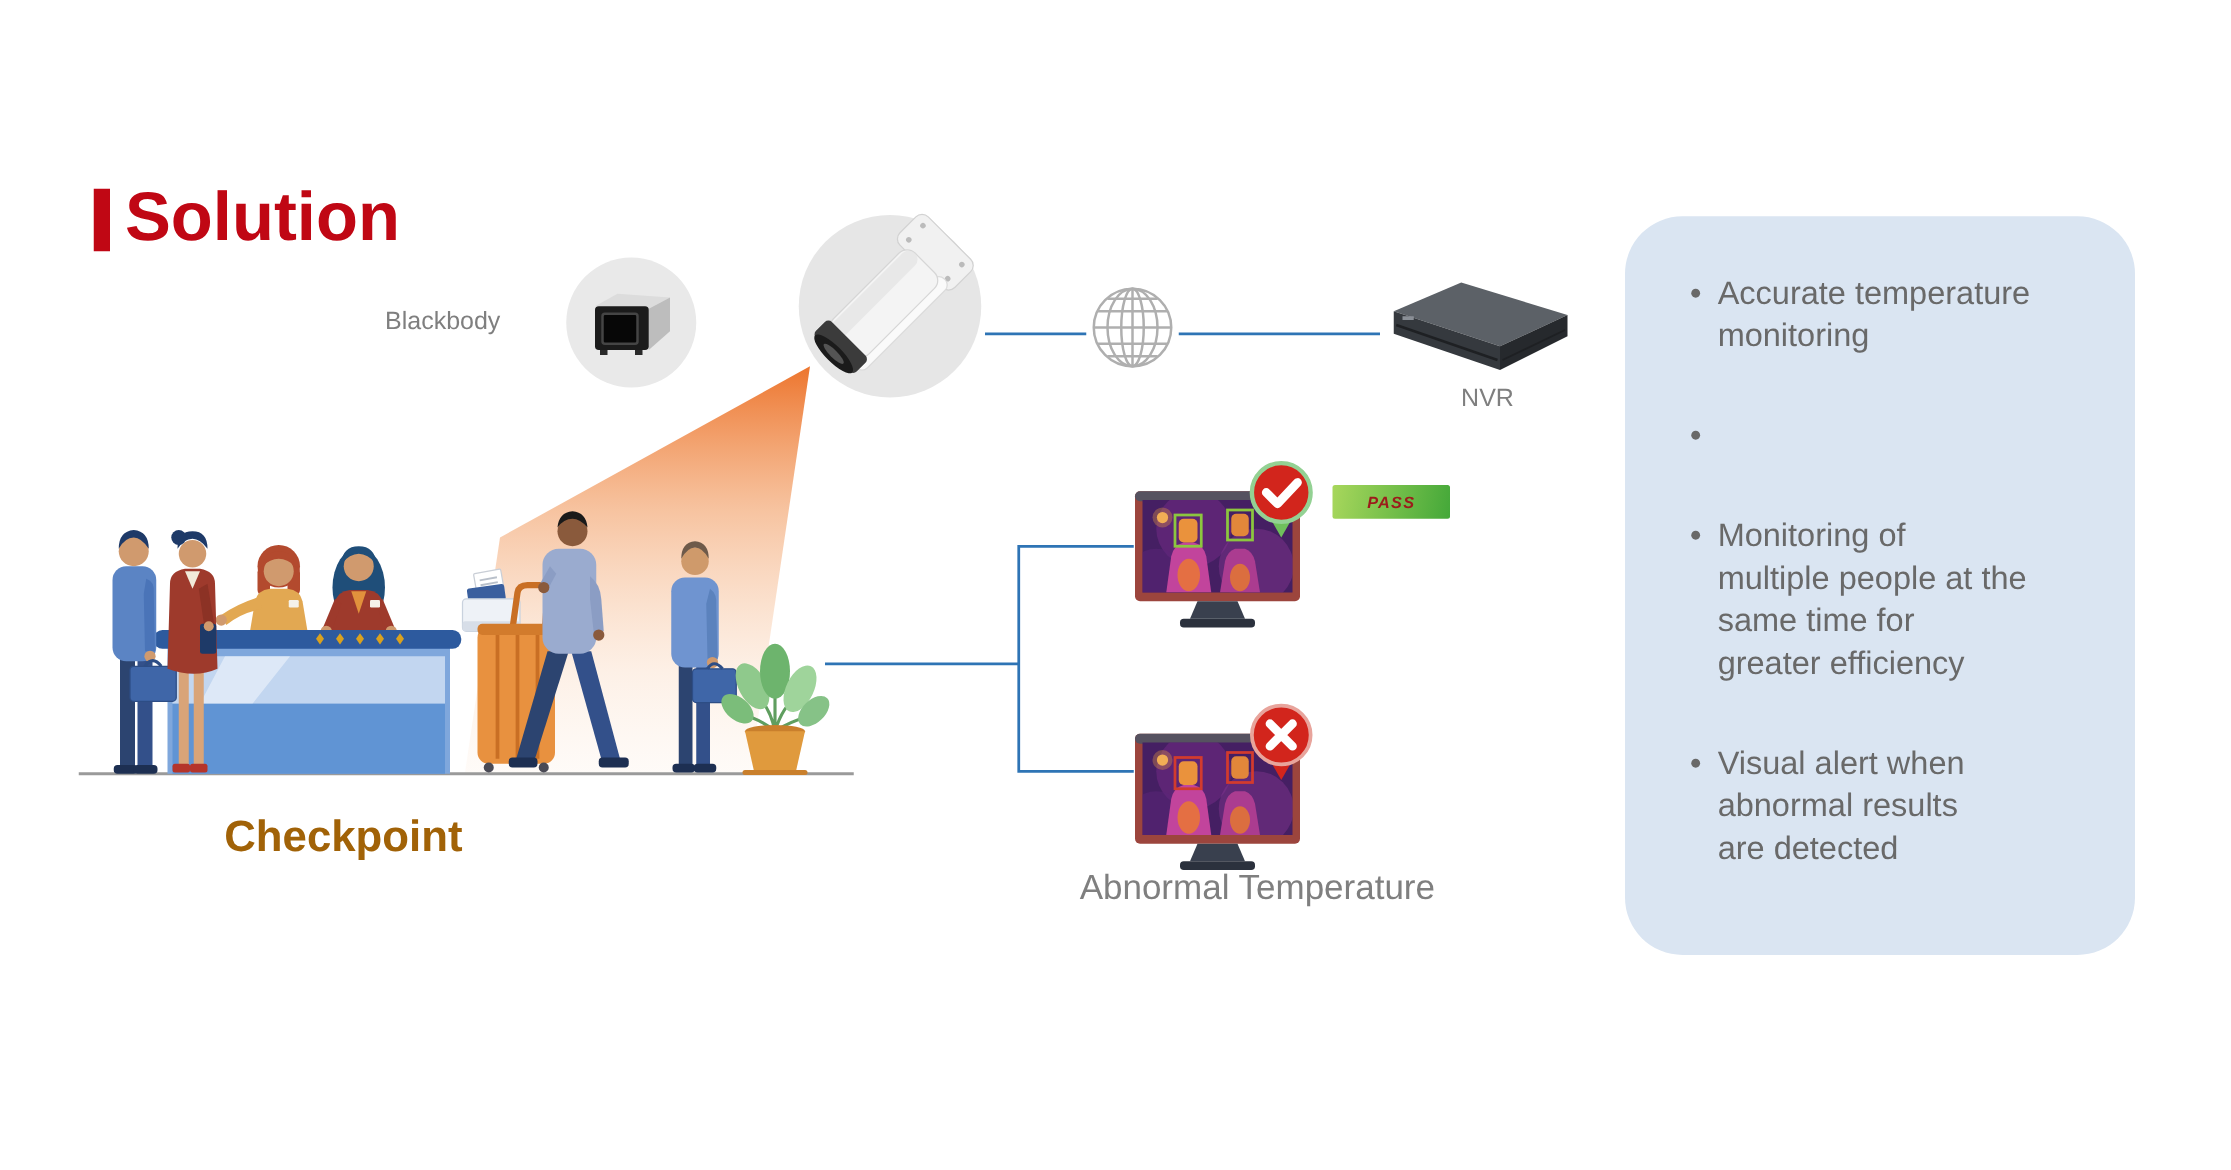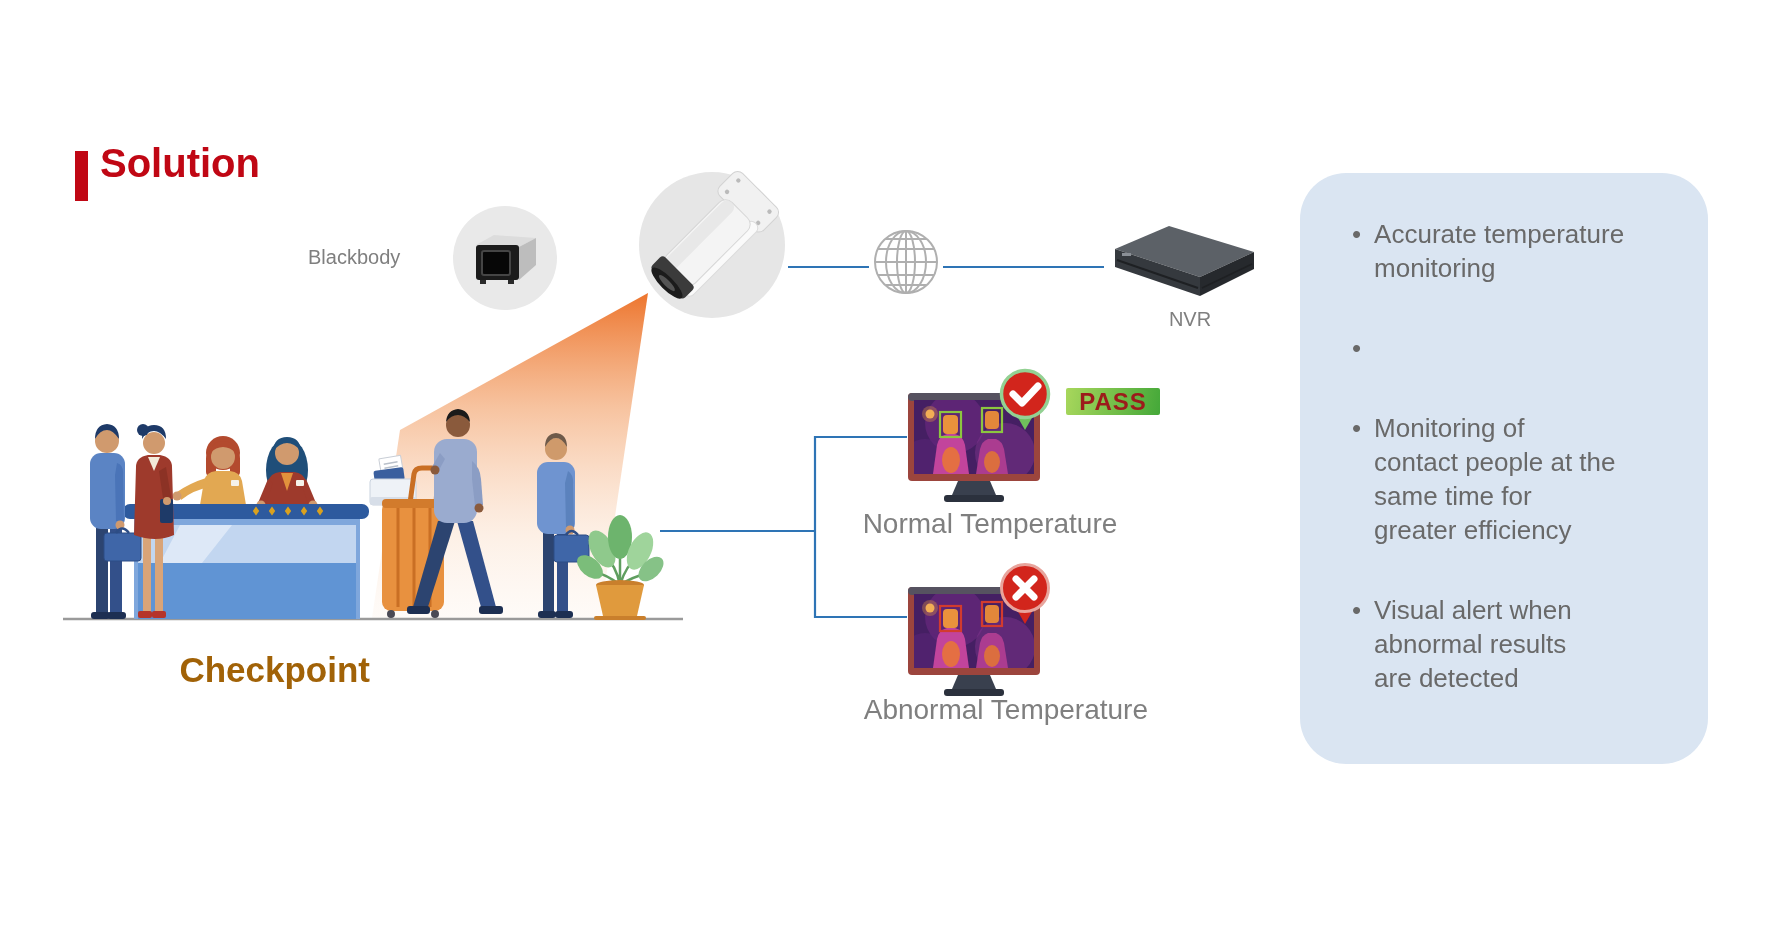--- a/index.html
+++ b/index.html
@@ -1,20 +1,20 @@
 <!DOCTYPE html>
 <html><head>
 <meta charset="utf-8">
 <style>
   html,body{margin:0;padding:0;background:#ffffff;font-family:"Liberation Sans",sans-serif;}
   #canvas{position:relative;width:1785px;height:936px;background:#ffffff;overflow:hidden;}
   .abs{position:absolute;}
   
   #title-bar{left:75px;top:151px;width:13px;height:50px;background:#C00714;z-index:4;}
-  #page-title{left:100px;top:141px;font-size:40px;font-weight:bold;color:#C00714;z-index:4;}
+  #page-title{left:100px;top:141px;font-size:55px;font-weight:bold;color:#C00714;z-index:4;}
   
   .glabel{color:#7F7F7F;font-size:20px;z-index:4;}
   #blackbody-label{left:308px;top:246px;}
   #thermal-camera-label{left:698px;top:320px;width:240px;}
   #nvr-label{left:1148px;top:308px;width:84px;text-align:center;}
   #normal-label{left:845px;top:508px;width:290px;text-align:center;font-size:28px;}
   #abnormal-label{left:838px;top:694px;width:310px;text-align:right;font-size:28px;}
   #checkpoint-label{left:150px;top:650px;width:220px;text-align:right;font-size:35px;font-weight:bold;color:#a16207;z-index:4;}
   
   #camera-circle{left:639px;top:172px;width:146px;height:146px;border-radius:50%;background:#E6E6E6;z-index:0;}
@@ -28,21 +28,21 @@
   .monitor-svg{z-index:3;}
   #monitor-normal{left:900px;top:388px;}
   #monitor-abnormal{left:900px;top:582px;}
   .badge-svg{z-index:6;}
   #badge-pass{left:992px;top:366px;}
   #badge-alert{left:992px;top:560px;}
   
   #pass-ribbon{left:1066px;top:388px;width:94px;height:27px;z-index:5;
     background:linear-gradient(100deg,#A8D75C,#44A839);
     display:flex;align-items:center;justify-content:center;
-    font-size:24px;font-weight:bold;color:#9C1B1B;letter-spacing:1px;border-radius:2px;}
+    font-size:13px;font-weight:bold;color:#9C1B1B;letter-spacing:1px;border-radius:2px;font-style:italic;}
   
   #benefits-panel{left:1300px;top:173px;width:408px;height:591px;background:#DAE5F2;border-radius:46px;z-index:1;
     box-sizing:border-box;padding:44px 30px 0 52px;}
   .benefit-item{display:flex;gap:13px;margin-bottom:46px;color:#696969;font-size:26px;line-height:34px;}
   .benefit-bullet{flex:0 0 auto;}
   .benefit-text{white-space:pre-line;}
 </style>
 </head>
 <body>
 
@@ -142,21 +142,20 @@
     <rect x="82" y="20" width="20" height="24" fill="none" stroke="#8CC63F" stroke-width="2.2"></rect>
     <polygon points="58,93 90,93 96,107 52,107" fill="#39404E"></polygon>
     <rect x="44" y="107" width="60" height="7" rx="3" fill="#2B313D"></rect>
   </svg>
   <svg class="abs badge-svg" id="badge-pass" width="66" height="72" viewBox="0 0 66 72">
     <polygon points="25,50 41,50 33,64" fill="#6FBF5C"></polygon>
     <circle cx="33" cy="28" r="23.5" fill="#D2251C" stroke="#93D193" stroke-width="3.5"></circle>
     <path d="M21,28 l9,9 l16,-17" stroke="#FFFFFF" stroke-width="7" fill="none" stroke-linecap="round" stroke-linejoin="round"></path>
   </svg>
   <div class="abs" id="pass-ribbon">PASS</div>
-  <div class="abs glabel" id="normal-label">Normal Temperature</div>
 
   <svg class="abs monitor-svg" id="monitor-abnormal" width="150" height="116" viewBox="0 0 150 116">
     <defs>
         <clipPath id="scrB">
           <rect x="14" y="12" width="120" height="74"></rect>
         </clipPath>
       </defs>
     <rect x="8" y="5" width="132" height="88" rx="4" fill="#9C453D"></rect>
     <rect x="8" y="5" width="132" height="8" rx="4" fill="#565260"></rect>
     <rect x="14" y="12" width="120" height="74" fill="#451F63"></rect>
@@ -323,21 +322,21 @@
       <span class="benefit-bullet">•</span>
       <span class="benefit-text">Accurate temperature
 monitoring</span>
     </div>
     <div class="benefit-item">
       <span class="benefit-bullet">•</span>
     </div>
     <div class="benefit-item">
       <span class="benefit-bullet">•</span>
       <span class="benefit-text">Monitoring of
-contact people at the
+multiple people at the
 same time for
 greater efficiency</span>
     </div>
     <div class="benefit-item">
       <span class="benefit-bullet">•</span>
       <span class="benefit-text">Visual alert when
 abnormal results
 are detected</span>
     </div>
   </div>

